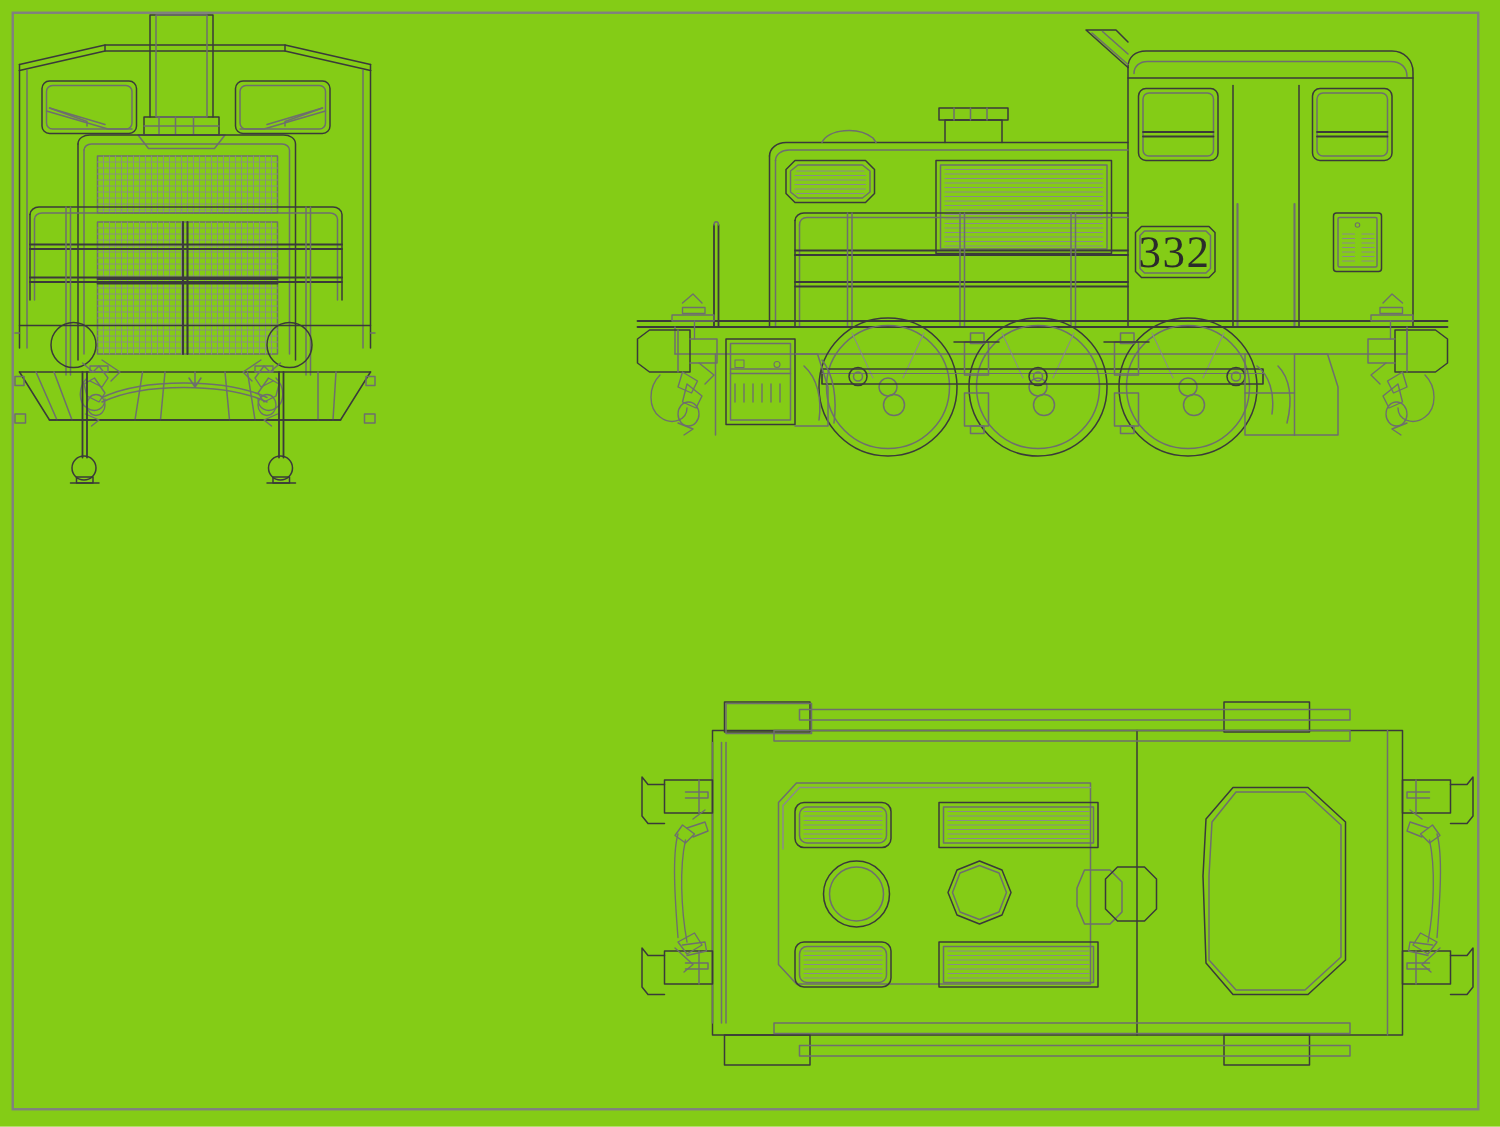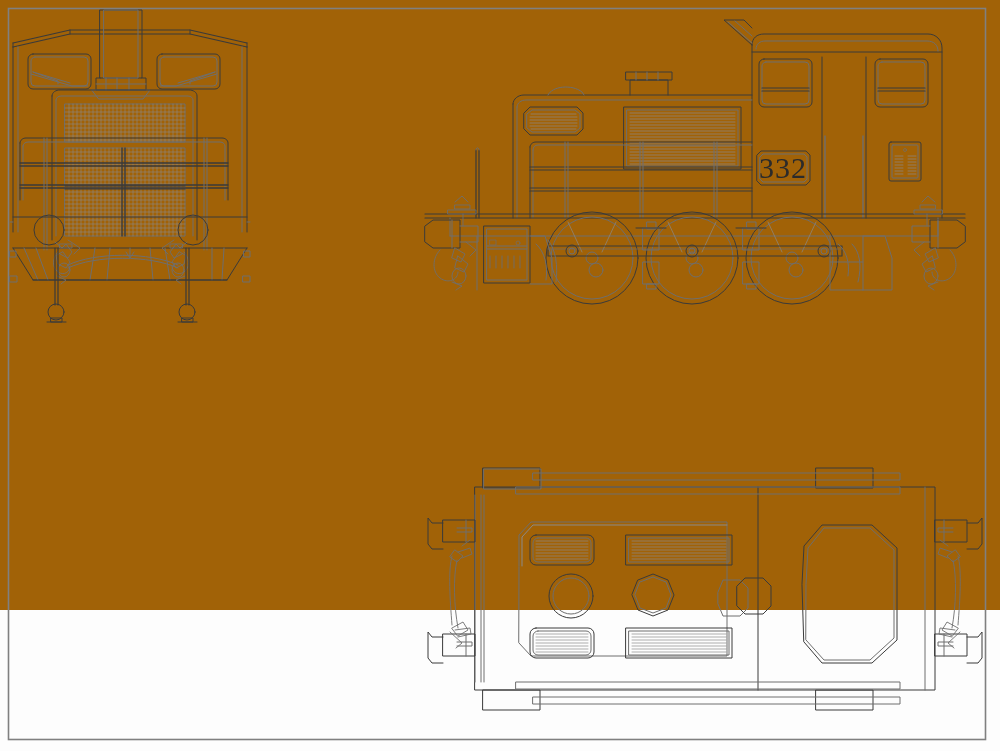--- a/index.html
+++ b/index.html
@@ -5,22 +5,22 @@
 <style>
   html,body{margin:0;padding:0;background:#ffffff;}
   body{
     width:1000px;height:751px;
     font-family:"Liberation Sans", sans-serif;
     background:#fdfdfd;
     overflow:hidden;
   }
   #sheet{
     position:relative;
-    width:1000px;height:610px;
-    background:#a16207;
+    width:1000px;height:751px;
+    background:#84cc16;
   }
   #sheet svg{display:block;position:absolute;left:0;top:0;}
 </style>
 </head>
 <body style="background: rgb(253, 253, 253);">
 
 <div id="sheet">
 
   <svg width="1000" height="751">
     <rect id="sheet-border" x="8.5" y="8.5" width="977" height="731" fill="none" stroke="#808080" stroke-width="1.6"></rect>

